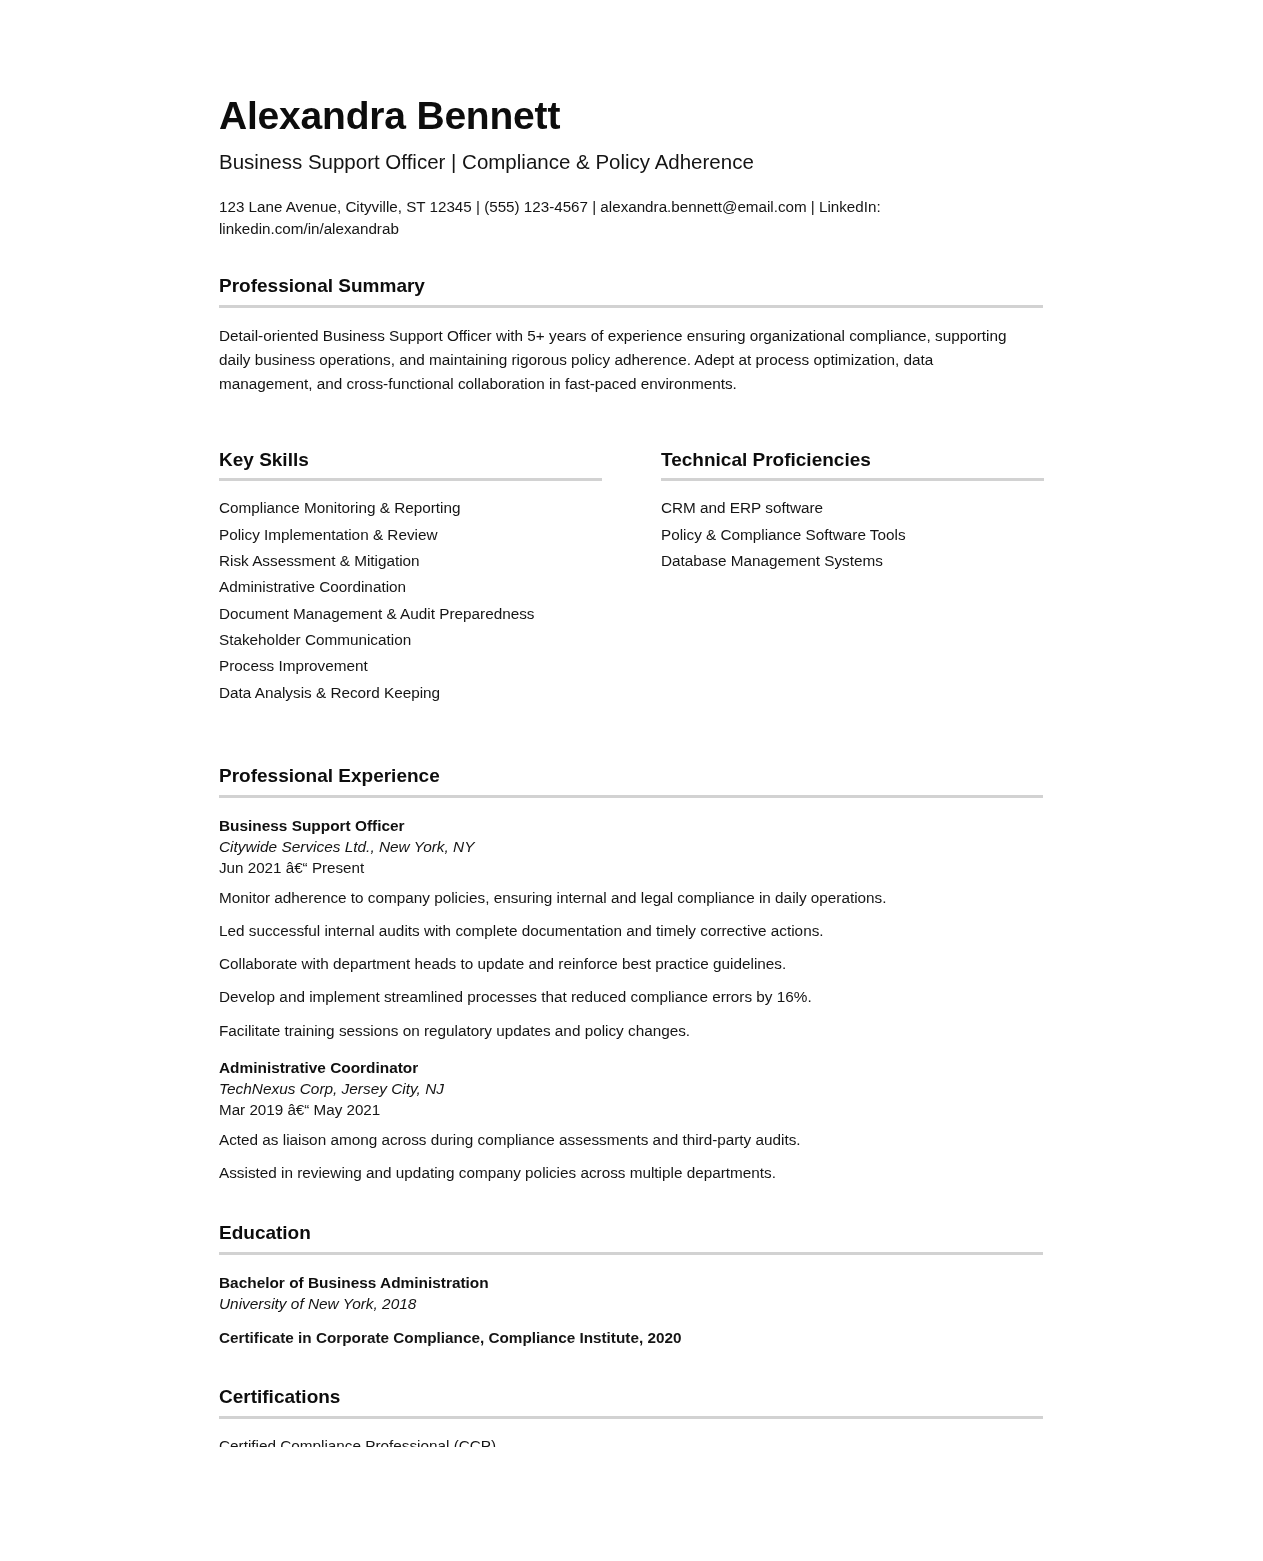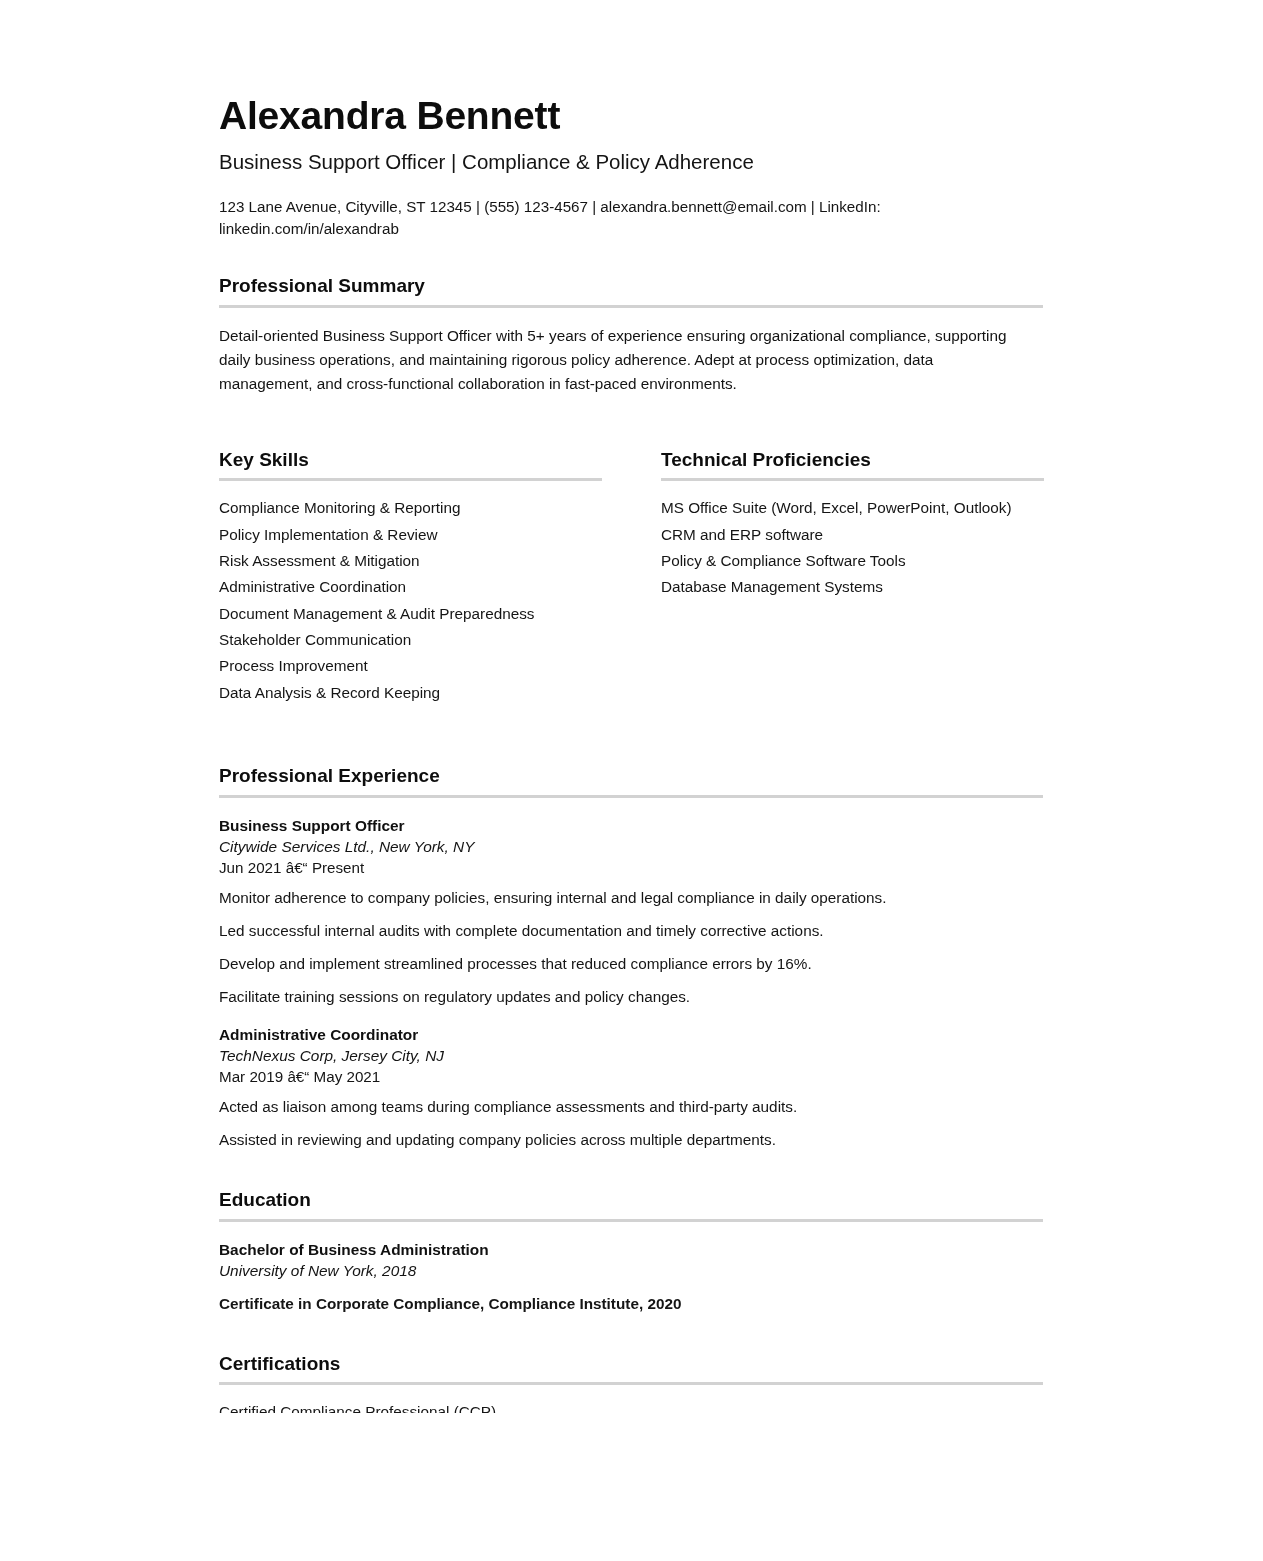--- a/index.html
+++ b/index.html
@@ -204,50 +204,50 @@
           <li>Document Management &amp; Audit Preparedness</li>
           <li>Stakeholder Communication</li>
           <li>Process Improvement</li>
           <li>Data Analysis &amp; Record Keeping</li>
         </ul>
       </div>
       <div class="col right">
         <div class="section-title">Technical Proficiencies</div>
         <div class="rule"></div>
         <ul class="item-list">
-          <li>MS Office Suite (Word, Excel, PowerPoint, Outlook)</li>
           <li>CRM and ERP software</li>
           <li>Policy &amp; Compliance Software Tools</li>
           <li>Database Management Systems</li>
         </ul>
       </div>
     </div>
 
     <div class="section" style="margin-top:58px;">
       <div class="section-title">Professional Experience</div>
       <div class="rule"></div>
 
       <div class="job">
         <div class="job-title">Business Support Officer</div>
         <div class="job-company">Citywide Services Ltd., New York, NY</div>
         <div class="job-dates">Jun 2021 â€“ Present</div>
         <ul class="bullets">
           <li>Monitor adherence to company policies, ensuring internal and legal compliance in daily operations.</li>
           <li>Led successful internal audits with complete documentation and timely corrective actions.</li>
+          <li>Collaborate with department heads to update and reinforce best practice guidelines.</li>
           <li>Develop and implement streamlined processes that reduced compliance errors by 16%.</li>
           <li>Facilitate training sessions on regulatory updates and policy changes.</li>
         </ul>
       </div>
 
       <div class="job">
         <div class="job-title">Administrative Coordinator</div>
         <div class="job-company">TechNexus Corp, Jersey City, NJ</div>
         <div class="job-dates">Mar 2019 â€“ May 2021</div>
         <ul class="bullets">
-          <li>Acted as liaison among teams during compliance assessments and third-party audits.</li>
+          <li>Acted as liaison among across during compliance assessments and third-party audits.</li>
           <li>Assisted in reviewing and updating company policies across multiple departments.</li>
         </ul>
       </div>
     </div>
 
     <div class="section" style="margin-top:37px;">
       <div class="section-title">Education</div>
       <div class="rule"></div>
       <div class="edu-block">
         <div class="edu-degree">Bachelor of Business Administration</div>

